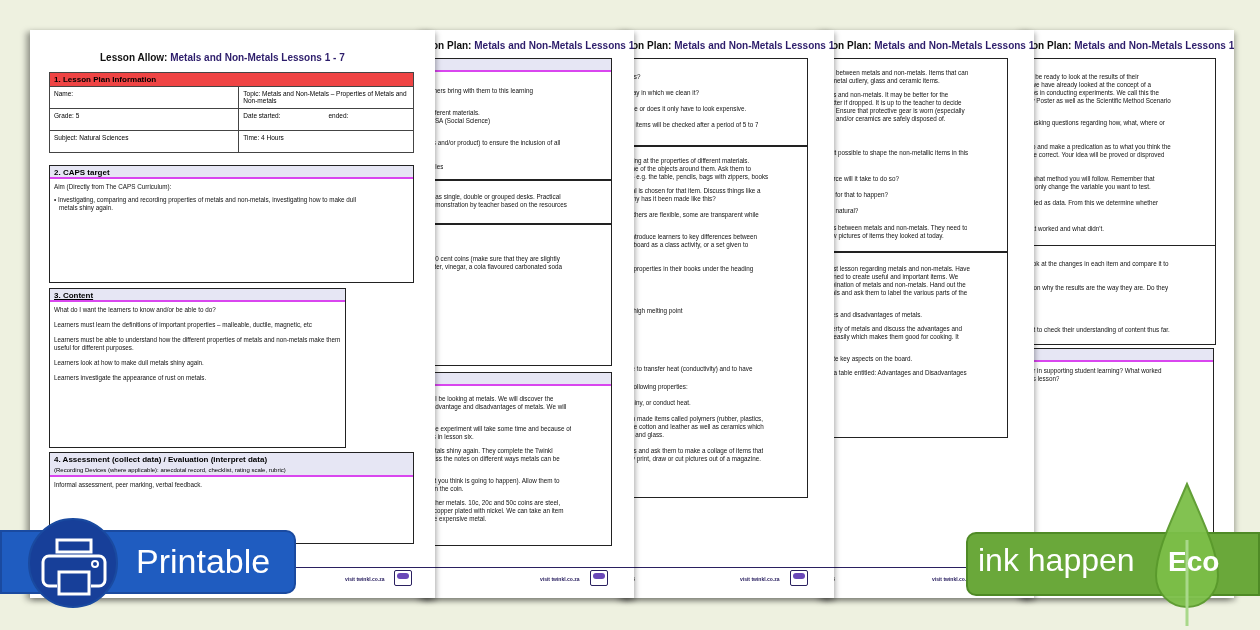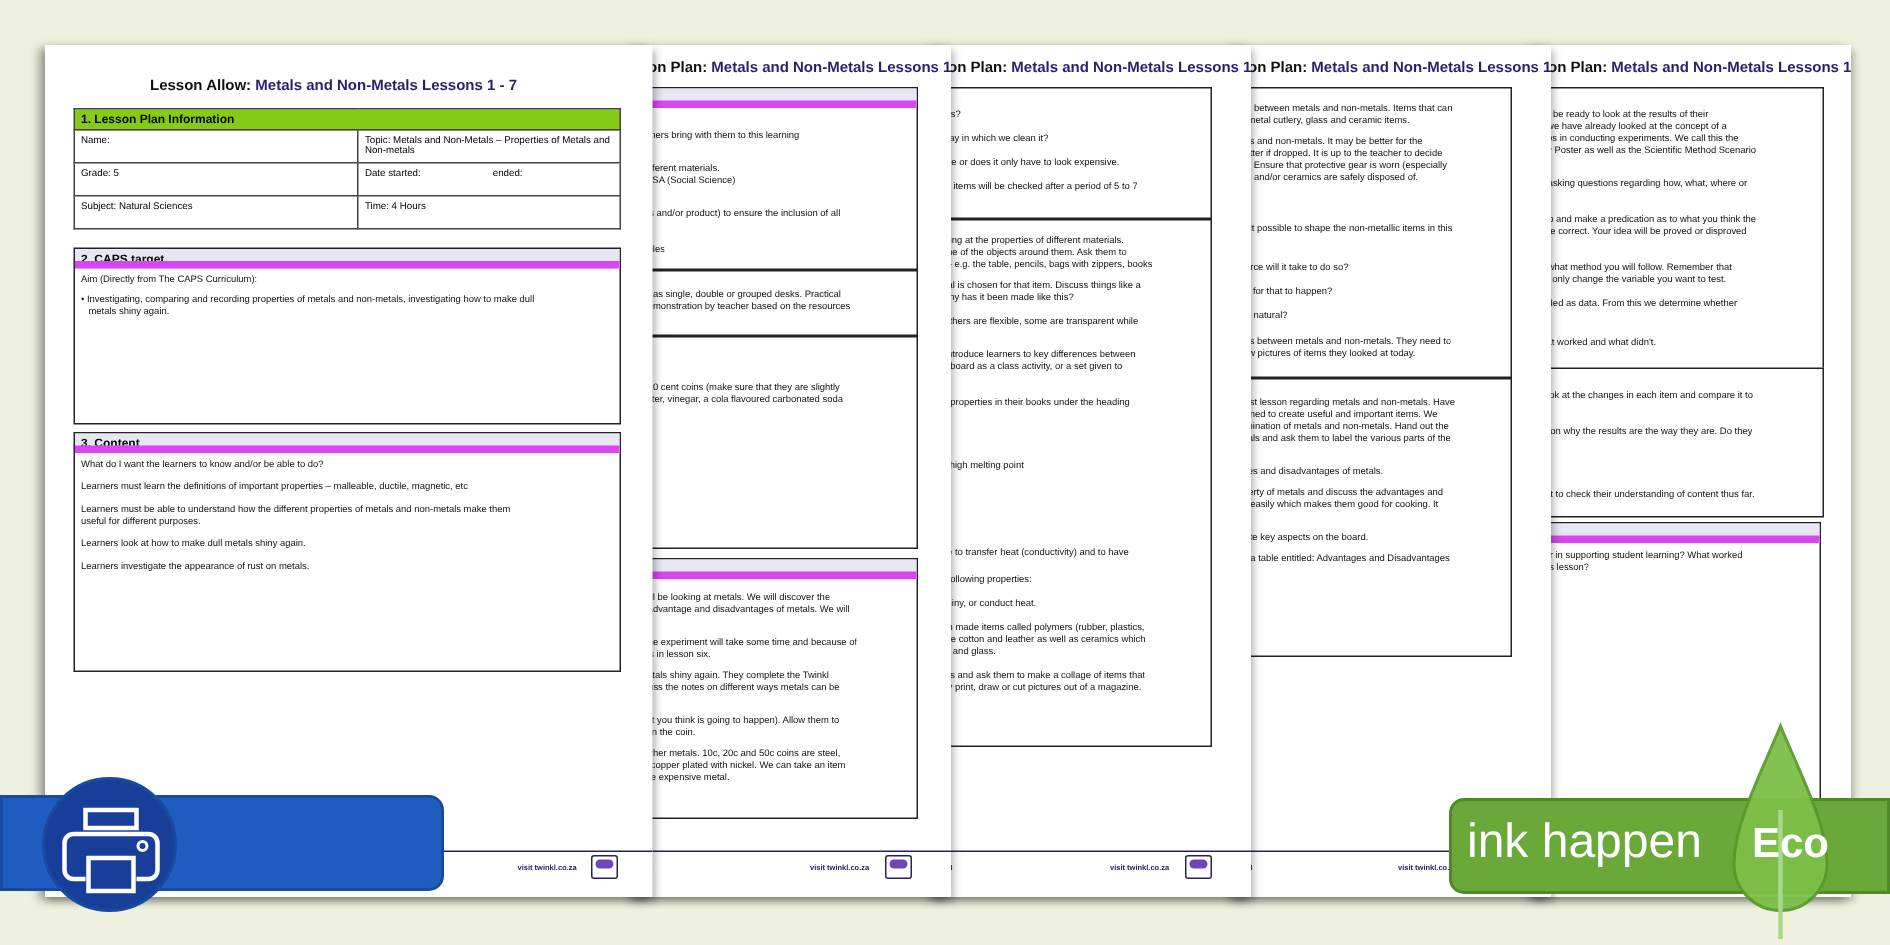--- a/index.html
+++ b/index.html
@@ -17,21 +17,21 @@
   }
   .page .title {
     position: absolute; top: 10px; font-weight: bold; font-size: 10px; color: #111;
     white-space: nowrap;
   }
   .page .title .accent { color: #2d1d6b; }
   .page .box {
     position: absolute; border: 1.5px solid #222; background: #fff;
   }
   .page .box .hdr {
-    background: #e6e6f4; border-bottom: 5px solid #d946ef;
+    background: #e6e6f4; border-bottom: 2px solid #d946ef;
     font-size: 8px; font-weight: bold; padding: 2px 4px; height: 13px;
     white-space: nowrap; overflow: hidden;
   }
   .page .line {
     font-size: 6.3px; color: #111; white-space: nowrap; overflow: hidden;
     position: absolute; left: 4px; line-height: 8px;
   }
   .page .footer {
     position: absolute; bottom: 30px; left: 0; right: 0; height: 1.5px; background: #2a2060;
   }
@@ -46,21 +46,21 @@
   .page .logo::before {
     content: ""; position: absolute; left: 2px; top: 2px; width: 12px; height: 6px;
     background: #6a48b8; border-radius: 6px;
   }
 
   
   #p1 { left: 30px; width: 405px; z-index: 5; }
   #p1 .title { left: 70px; }
   table.info { position: absolute; left: 19px; top: 42px; width: 365px; border-collapse: collapse; border: 1.5px solid #222; }
   table.info td { border: 1px solid #444; font-size: 6.5px; padding: 3px 4px; vertical-align: top; height: 22px; }
-  table.info td.hd { background: #84cc16; font-weight: bold; font-size: 8px; height: 13px; padding: 2px 4px; margin-top: 12px; }
+  table.info td.hd { background: #ef4444; font-weight: bold; font-size: 8px; height: 13px; padding: 2px 4px; margin-top: 12px; }
 
   
   #p2 { left: 422px; width: 212px; z-index: 4; }
   #p3 { left: 622px; width: 212px; z-index: 3; }
   #p4 { left: 822px; width: 212px; z-index: 2; }
   #p5 { left: 1022px; width: 212px; z-index: 1; }
   .back .title { left: 10px; }
   .back::before {
     content: ""; position: absolute; left: 0; top: 0; bottom: 0; width: 8px;
     background: linear-gradient(to right, rgba(0,0,0,0.25), rgba(0,0,0,0));
@@ -256,45 +256,53 @@
   </tbody>
     </table>
 
   <div class="box" style="left:19px; top:135px; width:365px; height:118px;">
     <div class="hdr">2.  CAPS target</div>
     <div class="line" style="top:17px">Aim (Directly from The CAPS Curriculum):</div>
     <div class="line" style="top:30px">•  Investigating, comparing and recording properties of metals and non-metals, investigating how to make dull</div>
     <div class="line" style="top:38px; left:9px">metals shiny again.</div>
   </div>
 
-  <div class="box" style="left:19px; top:258px; width:365px; height:160px;">
+  <div class="box" style="left:19px; top:258px; width:297px; height:160px;text-decoration:underline;">
     <div class="hdr">3.  Content</div>
     <div class="line" style="top:17px">What do I want the learners to know and/or be able to do?</div>
     <div class="line" style="top:32px">Learners must learn the definitions of important properties – malleable, ductile, magnetic, etc</div>
     <div class="line" style="top:47px">Learners must be able to understand how the different properties of metals and non-metals make them</div>
     <div class="line" style="top:55px">useful for different purposes.</div>
     <div class="line" style="top:70px">Learners look at how to make dull metals shiny again.</div>
     <div class="line" style="top:85px">Learners investigate the appearance of rust on metals.</div>
   </div>
 
+  <div class="box" style="left:19px; top:422px; width:365px; height:92px;">
+    <div class="hdr" style="height:24px; line-height:10px">
+      <div>4. Assessment (collect data) / Evaluation (interpret data)</div>
+      <div style="font-size:6px; font-weight:normal">(Recording Devices (where applicable): anecdotal record, checklist, rating scale, rubric)</div>
+    </div>
+    <div class="line" style="top:28px">Informal assessment, peer marking, verbal feedback.</div>
+  </div>
 
   <div class="footer"></div>
   <div class="footer-text" style="left:315px">visit twinkl.co.za</div>
   <div class="logo" style="left:364px"></div>
 </div>
 
 <div class="badge-print">
   <div class="bar"></div>
   <div class="circle"></div>
   <svg width="70" height="70" viewBox="0 0 70 70">
     <rect x="18" y="8" width="34" height="12" fill="none" stroke="#fff" stroke-width="3"></rect>
     <path d="M10 24 h50 a6 6 0 0 1 6 6 v18 a6 6 0 0 1 -6 6 h-8 M18 54 h-8 a6 6 0 0 1 -6 -6 v-18 a6 6 0 0 1 6 -6" fill="none" stroke="#fff" stroke-width="3"></path>
     <rect x="20" y="40" width="30" height="22" fill="none" stroke="#fff" stroke-width="3"></rect>
     <circle cx="56" cy="32" r="3" fill="none" stroke="#fff" stroke-width="2"></circle>
   </svg>
+  <div class="label">Printable</div>
 </div>
 
 <div class="badge-eco">
   <div class="bar"></div>
   <div class="label">ink happen</div>
   <svg width="70" height="150" viewBox="0 0 70 150">
     <path d="M35 4 C20 40 4 70 4 96 a31 31 0 0 0 62 0 C66 70 50 40 35 4 Z" fill="#7cbf48" stroke="#5a9a2c" stroke-width="2" opacity="0.95"></path>
     <line x1="35" y1="60" x2="35" y2="146" stroke="#a9d88a" stroke-width="3"></line>
   </svg>
   <div class="eco">Eco</div>

